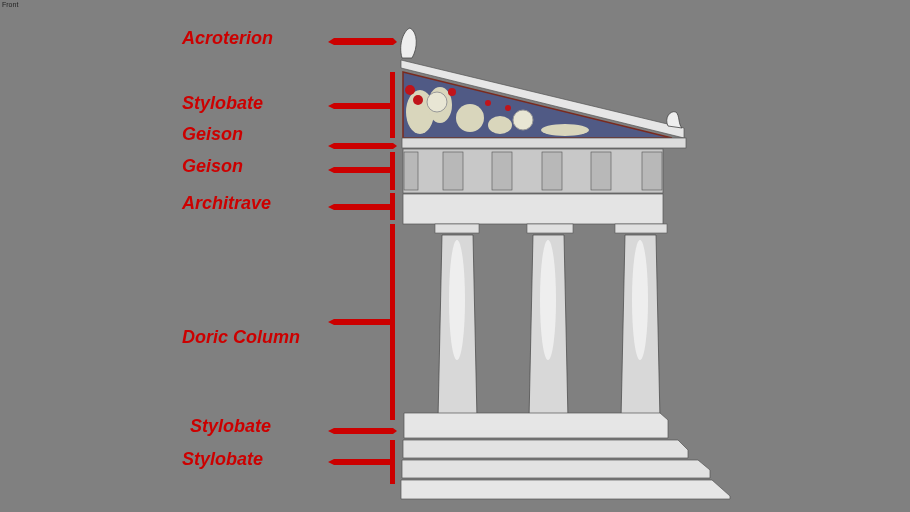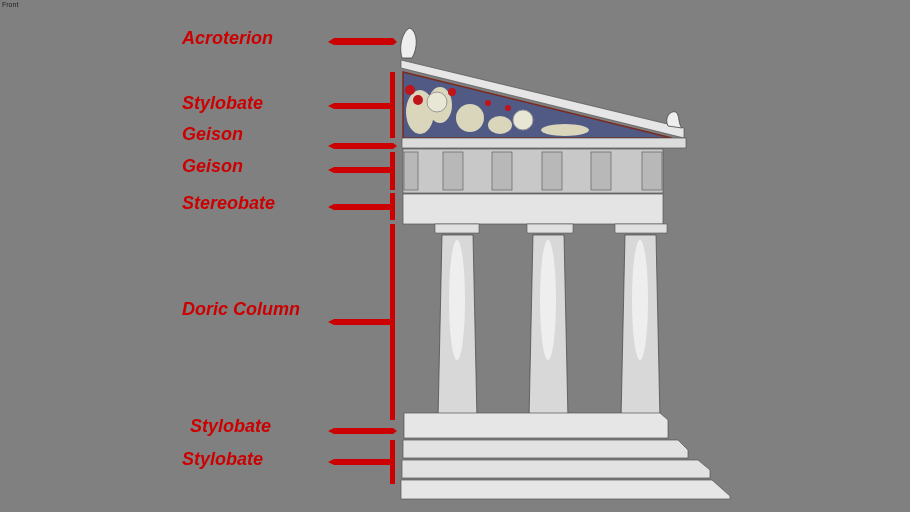--- a/index.html
+++ b/index.html
@@ -12,22 +12,22 @@
 </style>
 </head>
 <body>
 
 <div class="view-label">Front</div>
 
 <div class="lbl" style="left:182px;top:28px">Acroterion</div>
 <div class="lbl" style="left:182px;top:93px">Stylobate</div>
 <div class="lbl" style="left:182px;top:124px">Geison</div>
 <div class="lbl" style="left:182px;top:156px">Geison</div>
-<div class="lbl" style="left:182px;top:193px">Stereobate</div>
-<div class="lbl" style="left:182px;top:299px">Doric Column</div>
+<div class="lbl" style="left:182px;top:193px">Architrave</div>
+<div class="lbl" style="left:182px;top:327px">Doric Column</div>
 <div class="lbl" style="left:190px;top:416px">Stylobate</div>
 <div class="lbl" style="left:182px;top:449px">Stylobate</div>
 
 <svg class="temple" width="910" height="512">
 
   <g fill="#cc0000">
     <polygon points="328,42 334,38 393,38 397,42 393,45 334,45"></polygon>
     <polygon points="328,106 334,103 390,103 390,109 334,109"></polygon>
     <rect x="390" y="72" width="5" height="66"></rect>
     <polygon points="328,146 334,143 393,143 397,146 393,149 334,149"></polygon>

